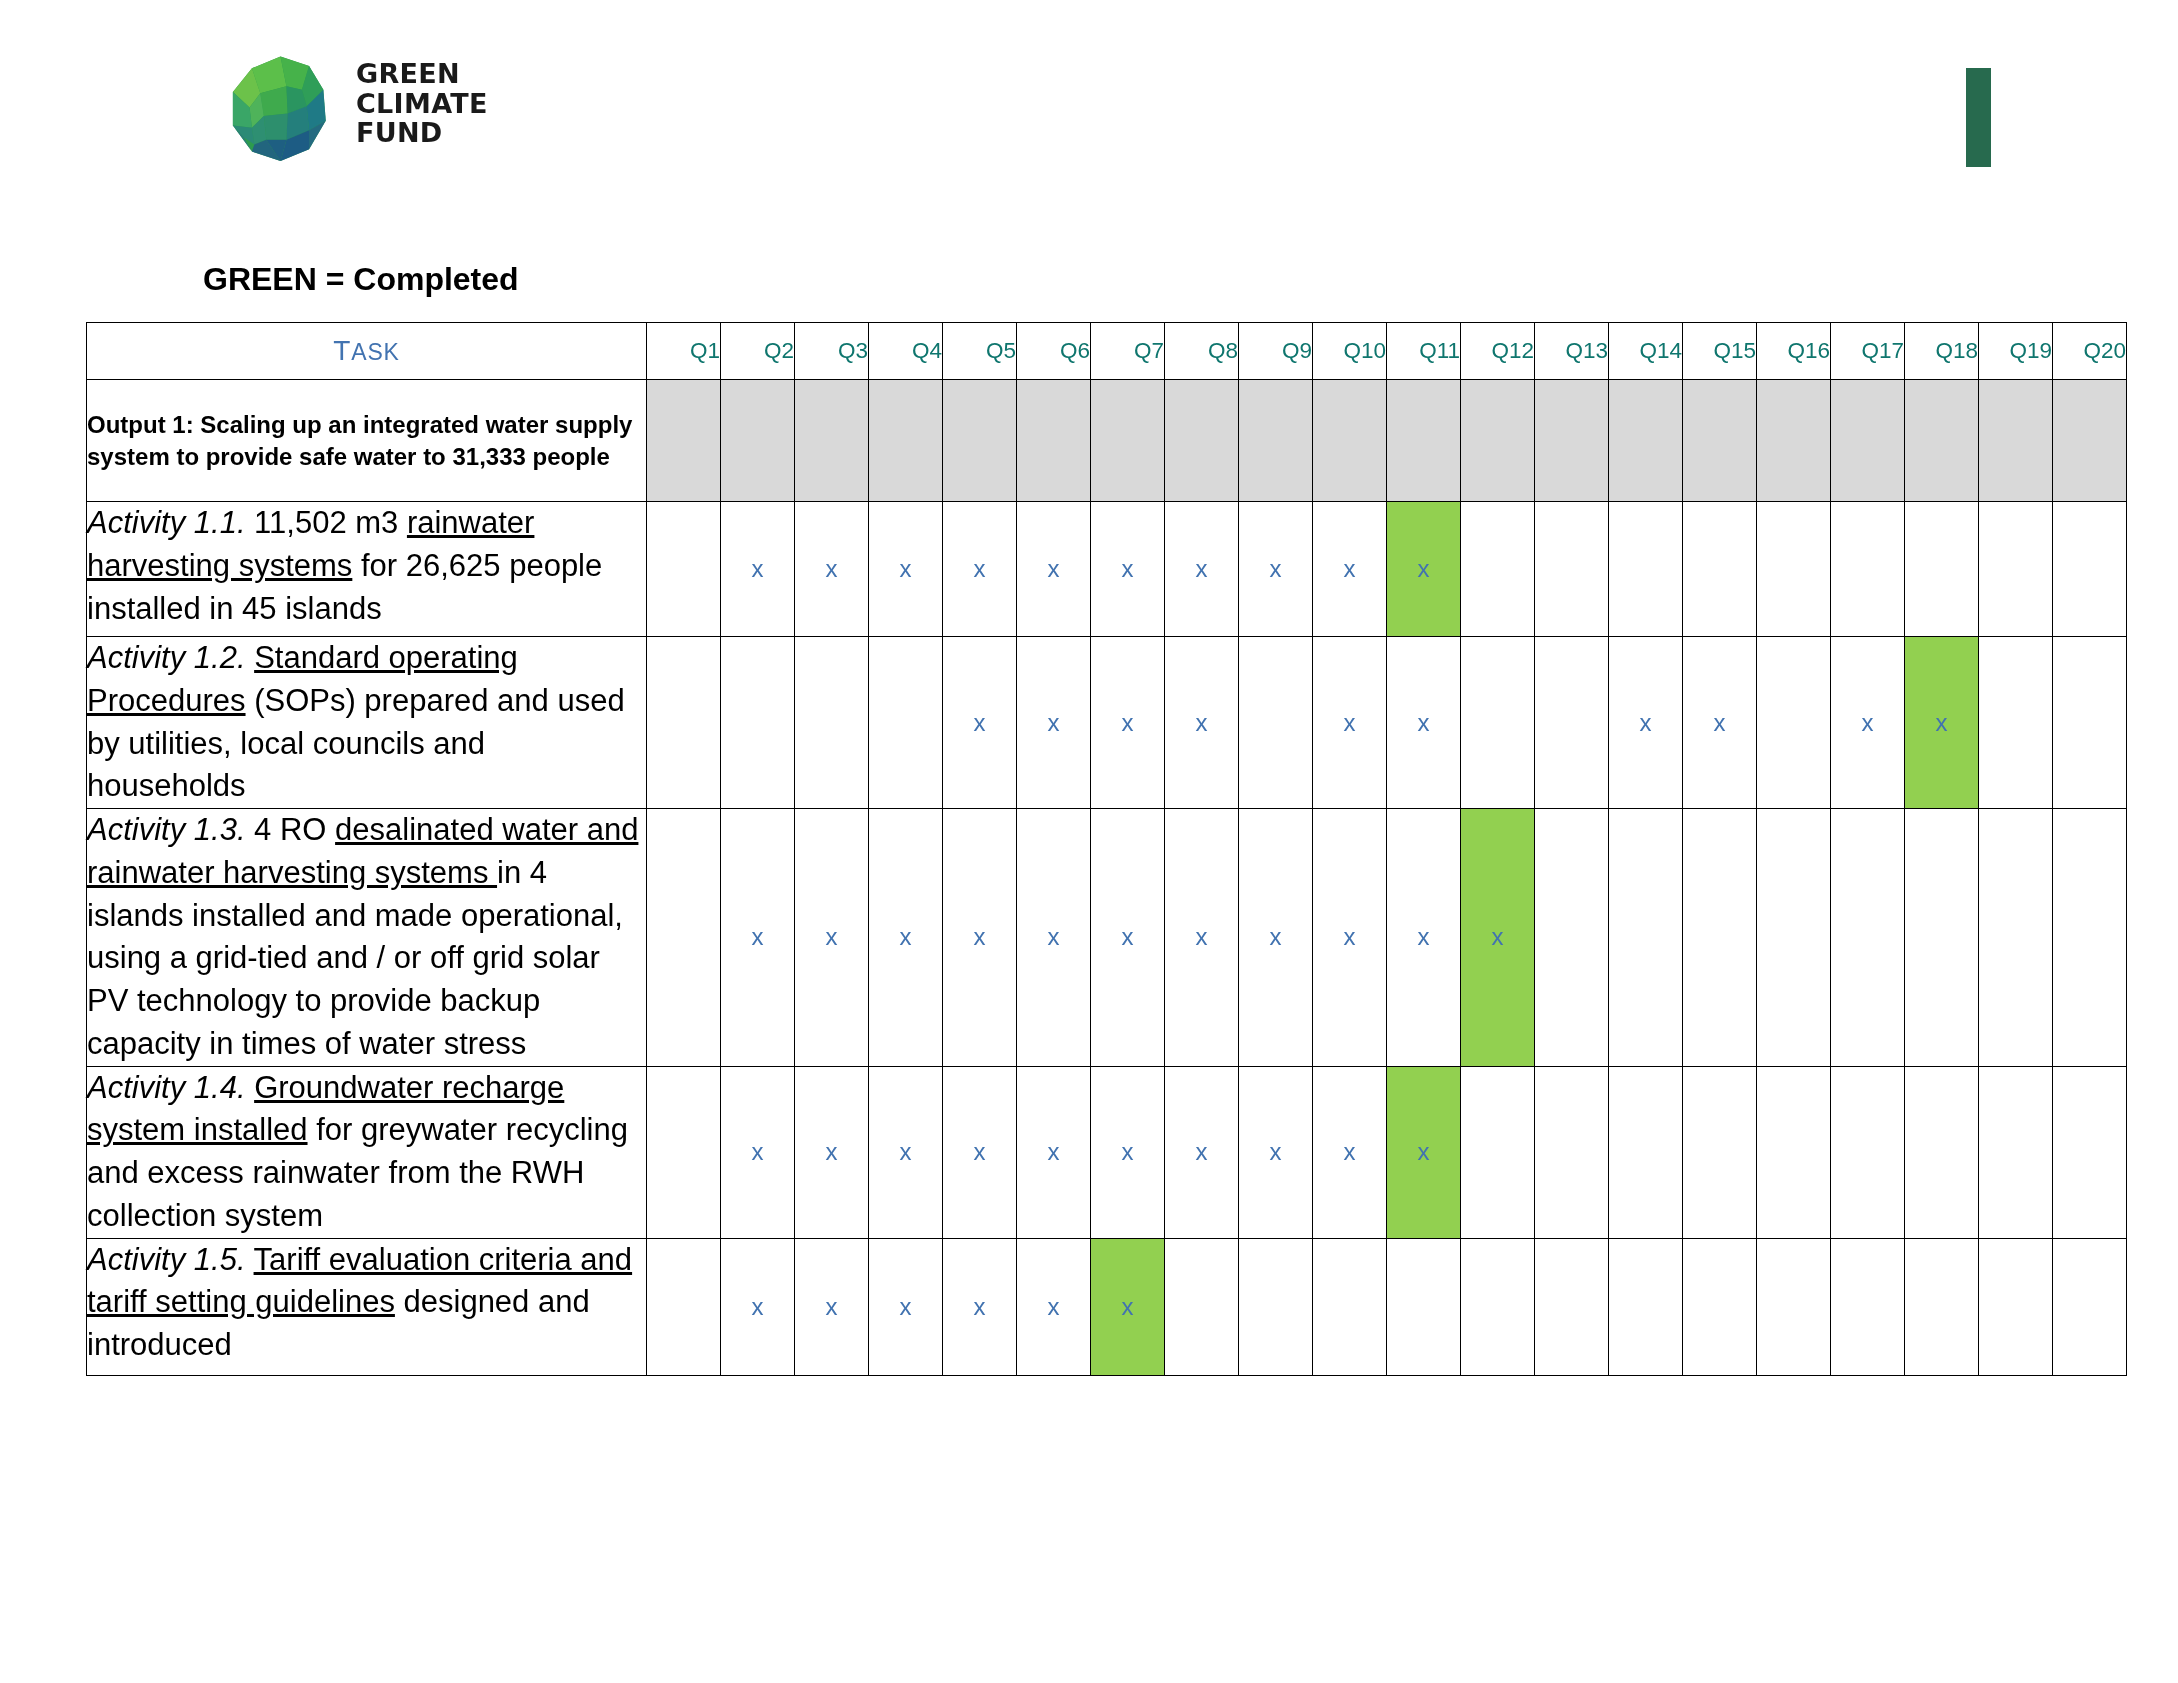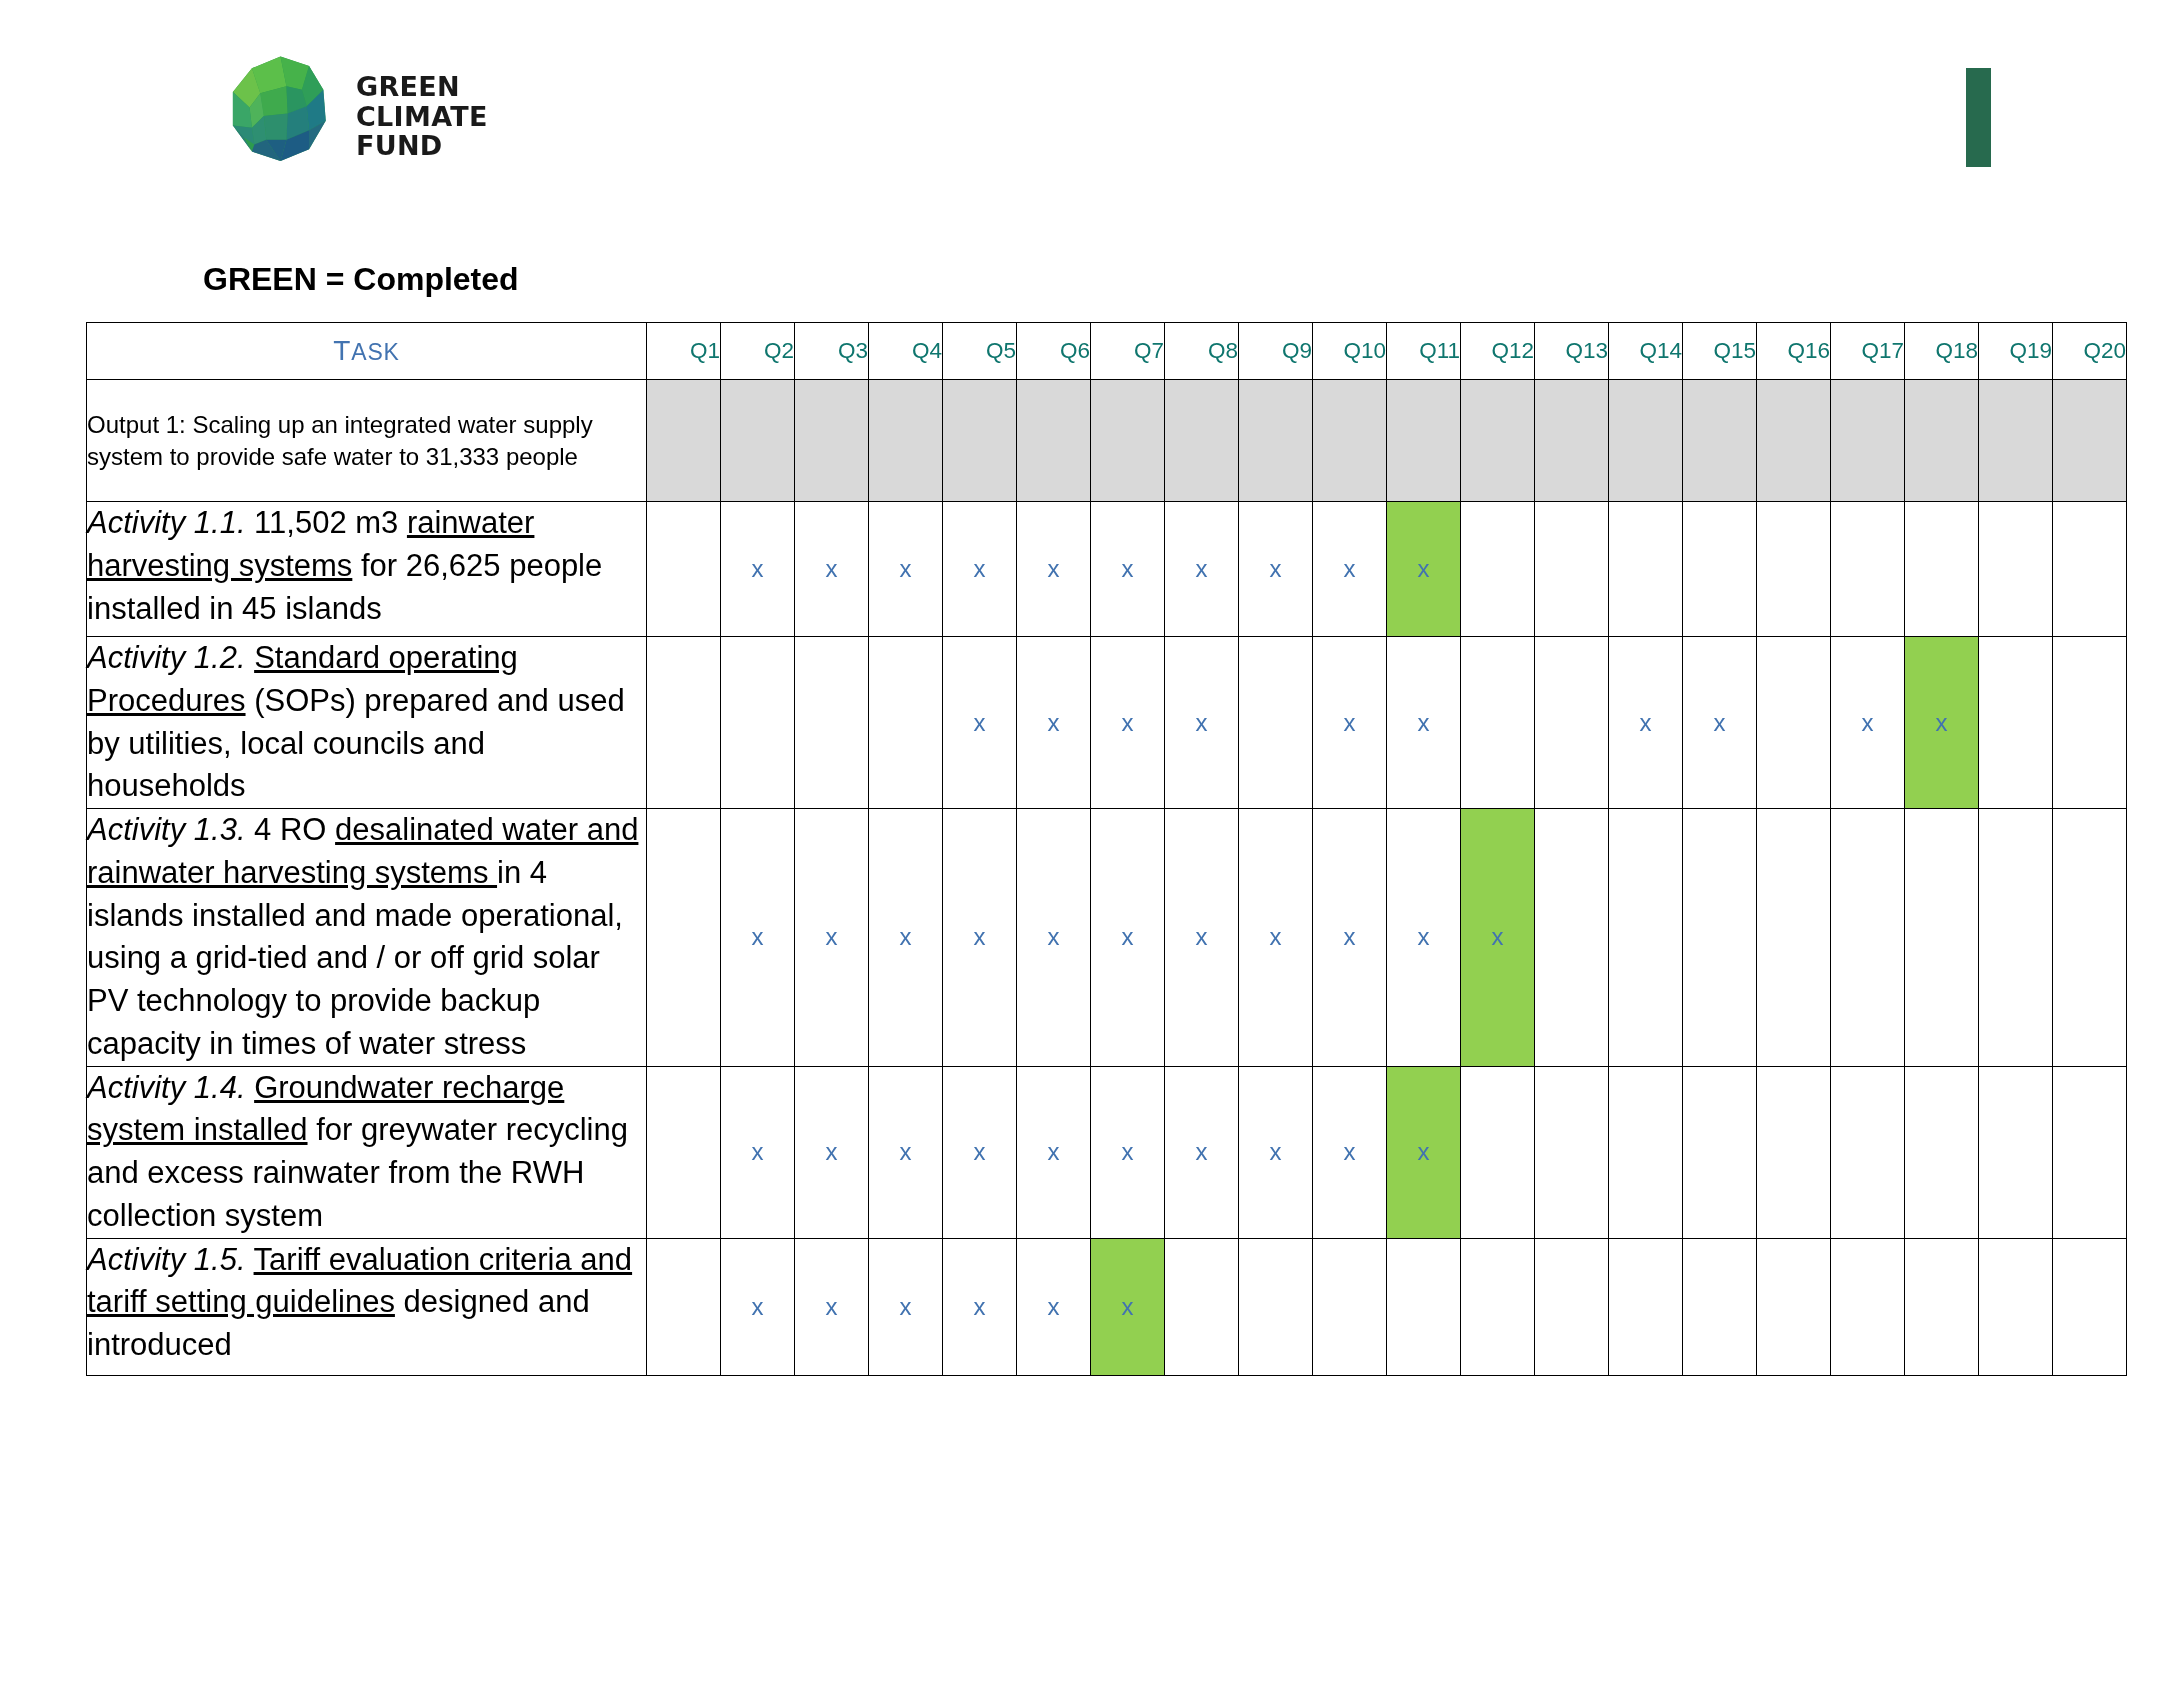--- a/index.html
+++ b/index.html
@@ -19,21 +19,21 @@
   
   .header {
     position: relative;
     height: 198px;
   }
   .logo-block {
     position: absolute;
     left: 221px;
     top: 54px;
     display: flex;
-    align-items: center;
+    align-items: flex-start;
     gap: 16px;
   }
   .logo-mark {
     width: 119px;
     height: 119px;
     flex: 0 0 119px;
   }
   .logo-text {
     font-family: "DejaVu Sans", sans-serif;
     font-size: 27px;
@@ -115,21 +115,21 @@
   th.q-head {
     height: 56px;
     text-align: right;
     color: #0f766e;
     font-size: 22.5px;
     font-weight: 400;
   }
 
   td.output-label {
     font-size: 24px;
-    font-weight: 400;
+    font-weight: 700;
     line-height: 1.32;
     padding: 14.4px 18px 18px 18px;
   }
   td.output-cell { background: #d9d9d9; }
 
   td.task-cell {
     font-size: 31px;
     line-height: 1.38;
     padding: 12.6px 16px 14.4px 18px;
   }

